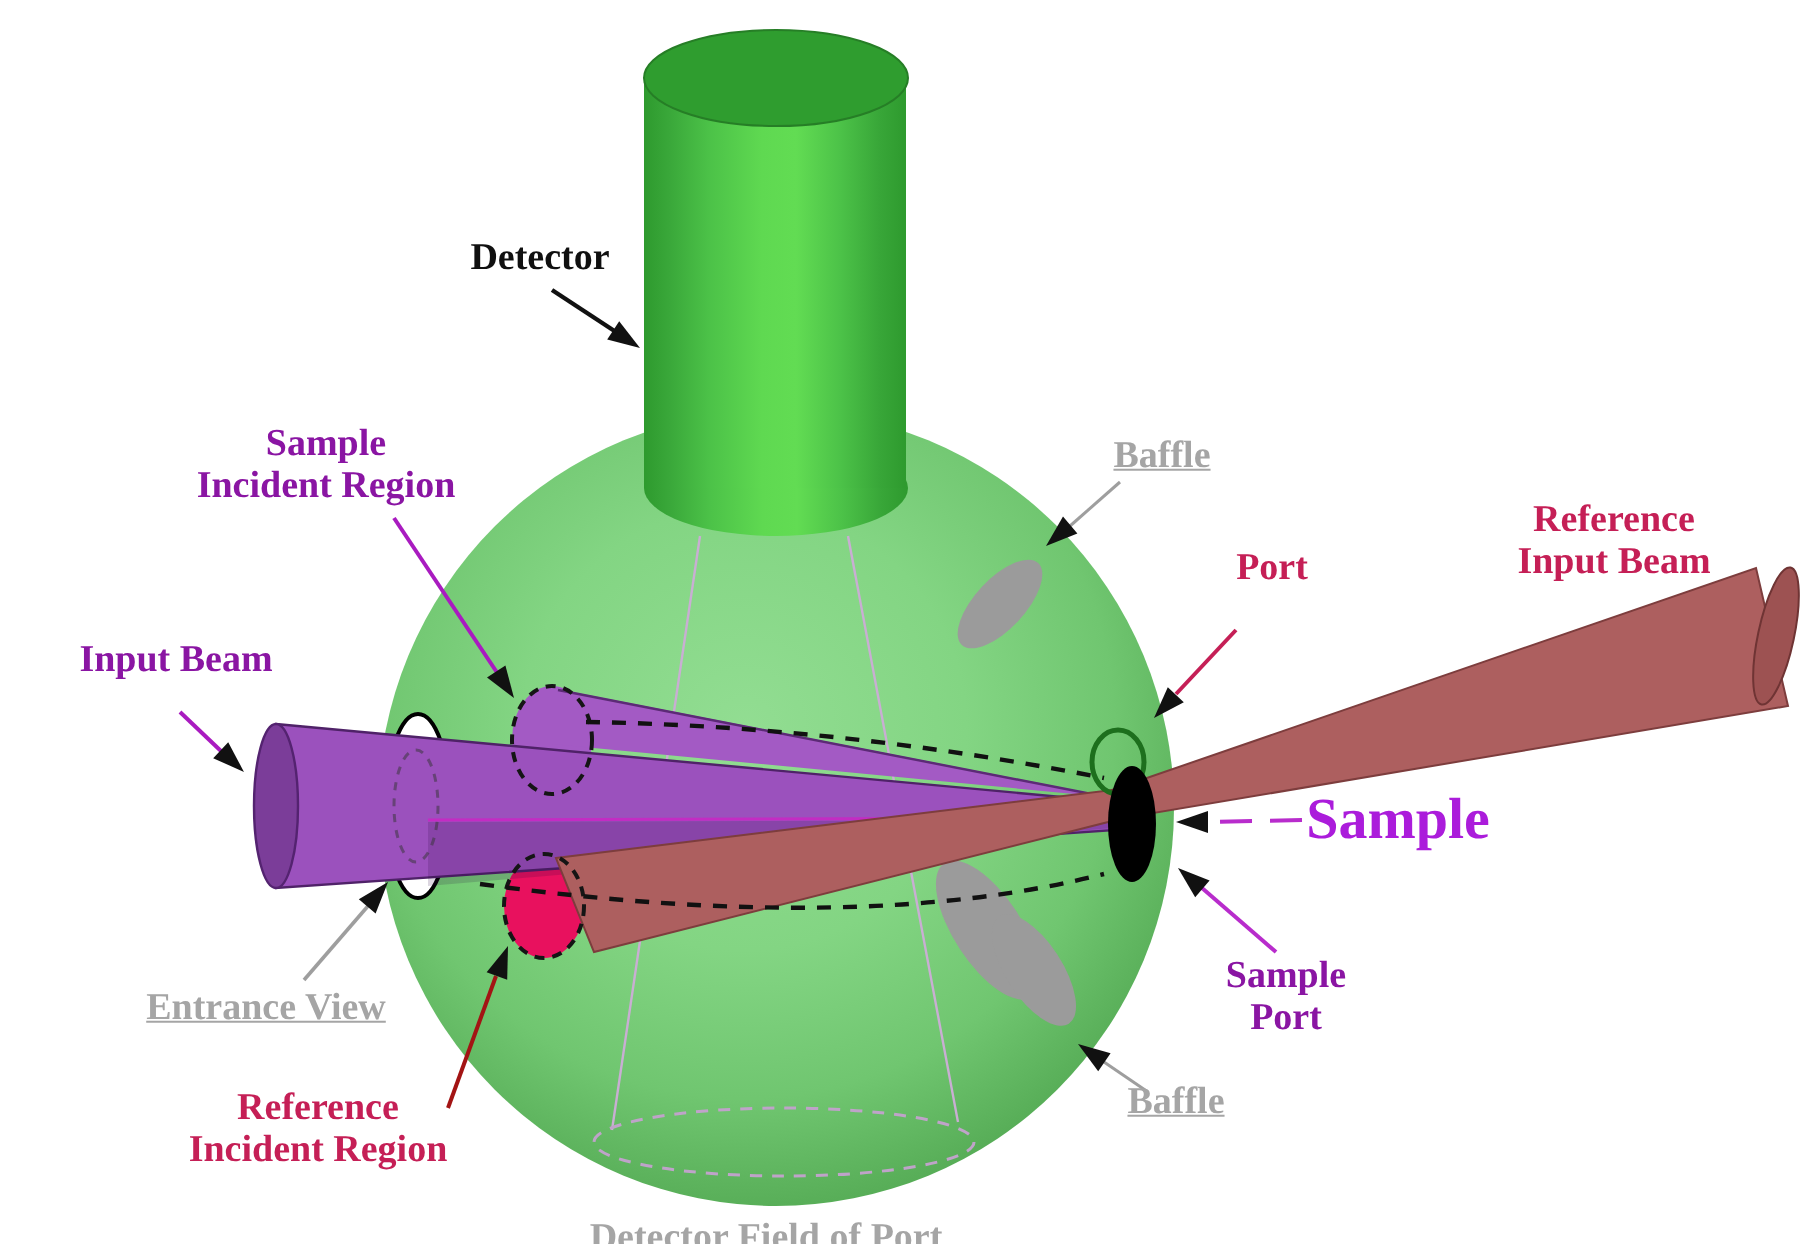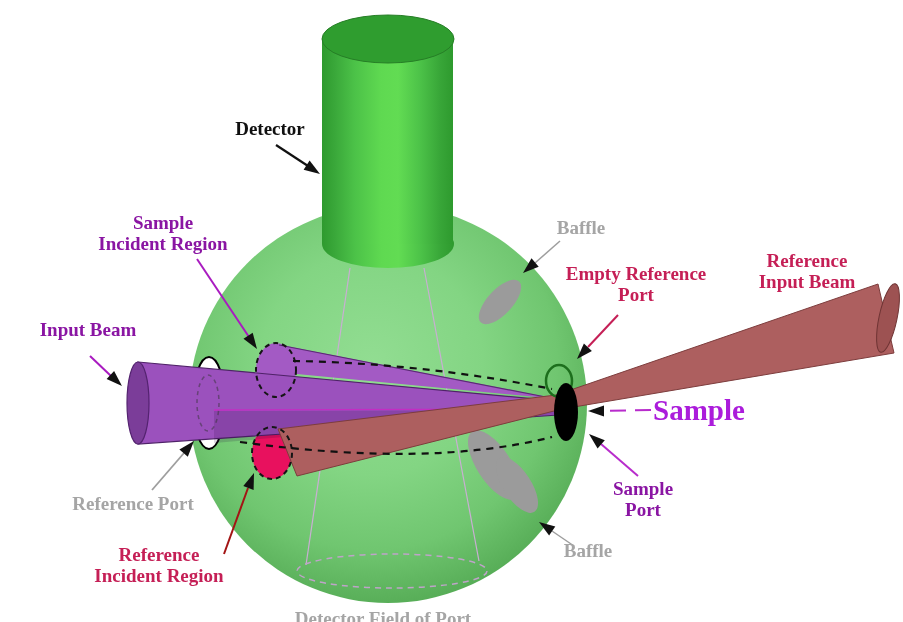--- a/index.html
+++ b/index.html
@@ -5,21 +5,21 @@
   html,body{margin:0;padding:0;background:#ffffff;}
   .stage{position:relative;width:903px;height:622px;overflow:hidden;background:#ffffff;
          font-family:"Liberation Serif","DejaVu Serif",serif;margin-top:12px;}
   .stage svg{position:absolute;left:0;top:0;}
   .lbl{position:absolute;transform:translate(-50%,-50%);text-align:center;
        font-weight:bold;font-size:19px;line-height:1.12;white-space:nowrap;}
   .lbl span{display:block;}
   .c-purple  {color:var(--label_purple,#8a15a3);}
   .c-magenta {color:var(--sample_magenta,#ab1cdb);font-size:29px;}
   .c-crimson {color:var(--label_crimson,#c51f56);}
-  .c-gray    {color:var(--label_gray,#a5a5a5);}
+  .c-gray    {color:var(--label_gray,#a5a5a5);text-decoration:underline;}
   .c-black   {color:#101010;}
   
   .f-beamPurple{fill:var(--beam_purple,#9b51bd);}
   .f-beamRed   {fill:var(--beam_red,#ad5f5f);}
   .f-pink      {fill:var(--pink,#e8115e);}
   .f-baffle    {fill:var(--baffle_gray,#9b9b9b);}
 </style>
 </head>
 <body>
 
@@ -125,31 +125,30 @@
 
   <div class="lbl c-purple" style="left:163px;top:221px;">
     <span>Sample</span>
     <span>Incident Region</span>
   </div>
 
   <div class="lbl c-purple" style="left:88px;top:318px;">
     <span>Input Beam</span>
   </div>
 
-  <div class="lbl c-gray" style="left:133px;top:492px;">Reference Port</div>
+  <div class="lbl c-gray" style="left:133px;top:492px;">Entrance View</div>
 
   <div class="lbl c-crimson" style="left:159px;top:553px;">
     <span>Reference</span>
     <span>Incident Region</span>
   </div>
 
   <div class="lbl c-gray" style="left:581px;top:216px;">Baffle</div>
 
   <div class="lbl c-crimson" style="left:636px;top:272px;">
-    <span>Empty Reference</span>
     <span>Port</span>
   </div>
 
   <div class="lbl c-crimson" style="left:807px;top:259px;">
     <span>Reference</span>
     <span>Input Beam</span>
   </div>
 
   <div class="lbl c-magenta" style="left:699px;top:398px;">Sample</div>
 

